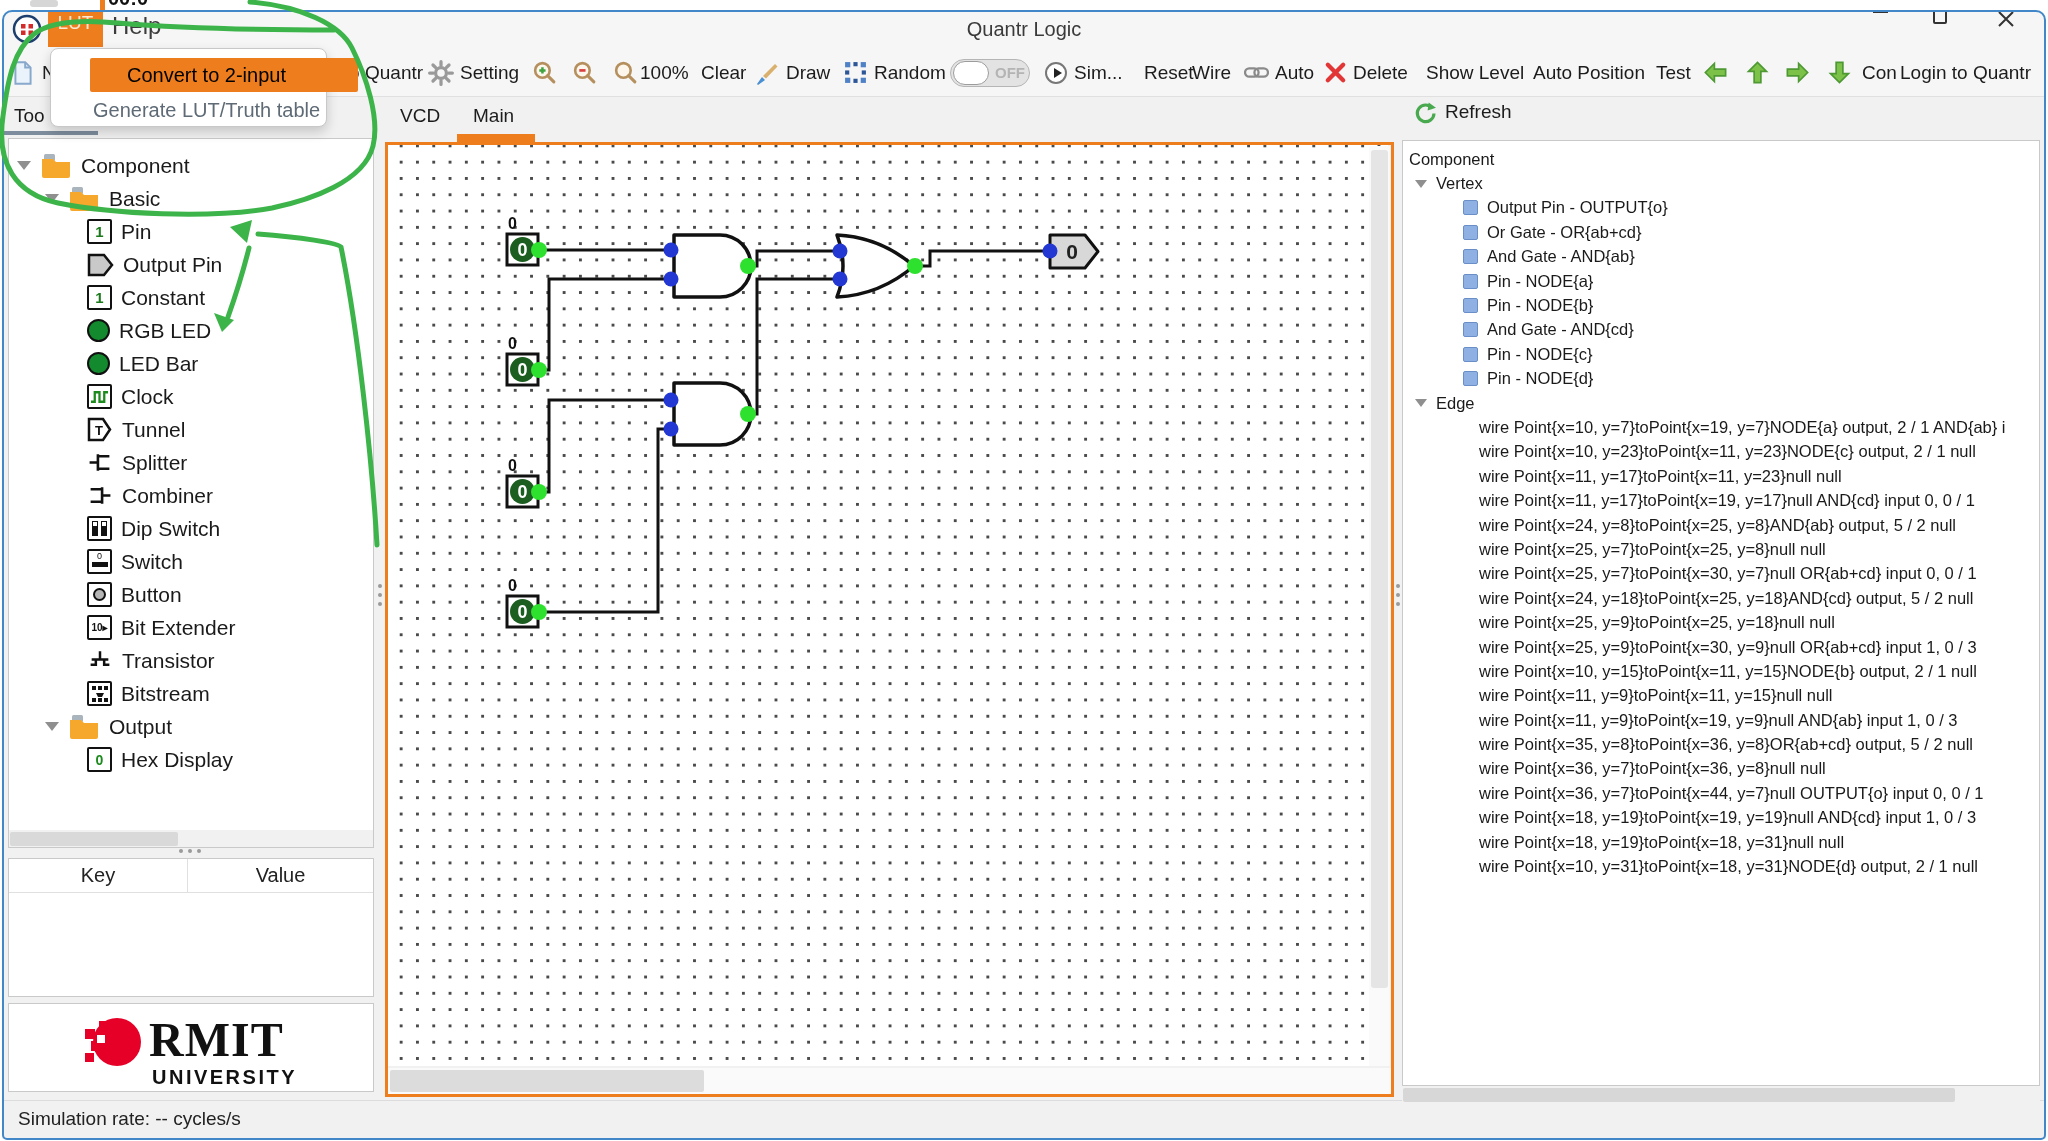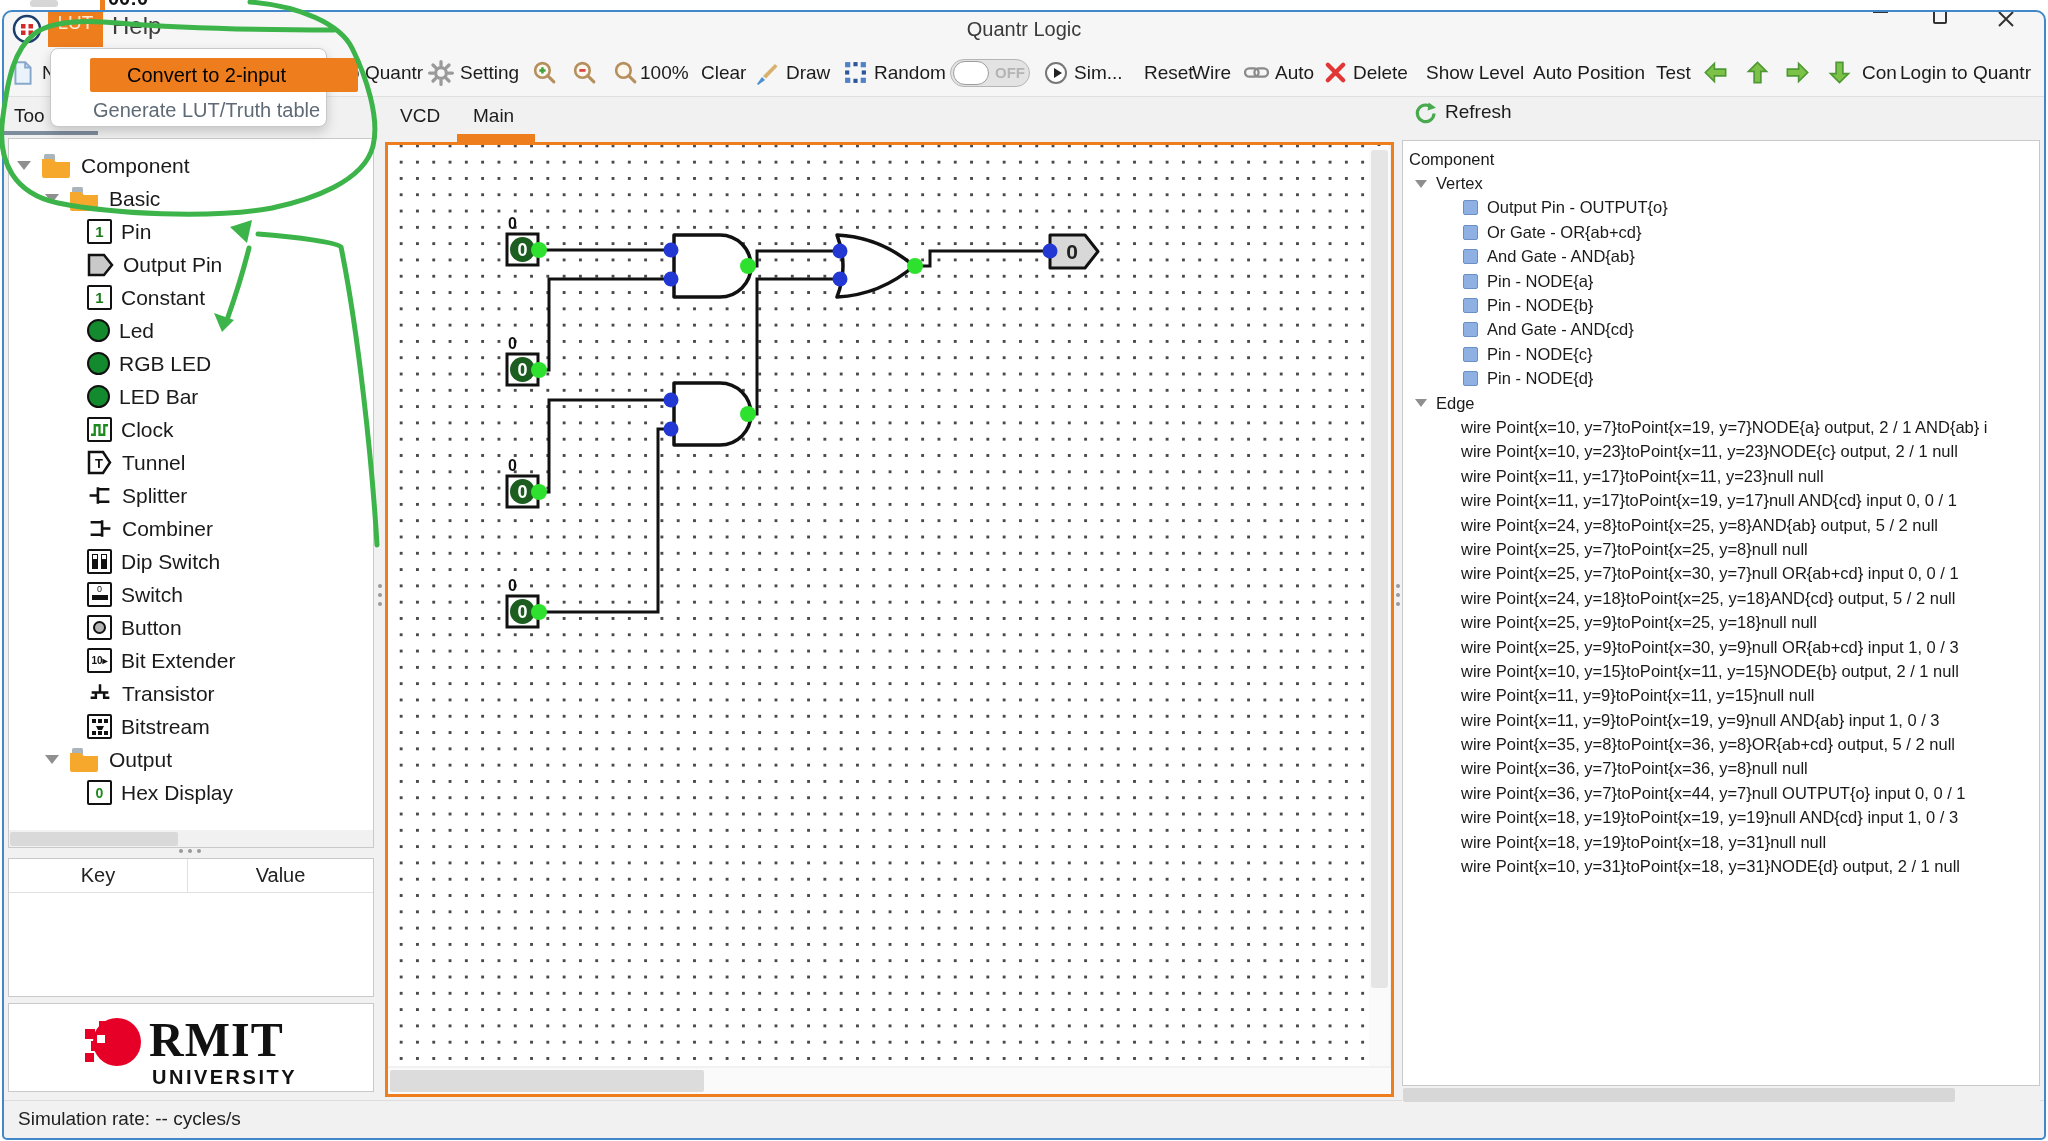--- a/index.html
+++ b/index.html
@@ -24,21 +24,21 @@
   .d0 { padding-left:8px; } .d1 { padding-left:36px; } .d2 { padding-left:78px; }
   .icon-box { width:25px; height:25px; background:#fff; border:2.5px solid #111; border-radius:2px; display:flex; align-items:center; justify-content:center; flex:0 0 auto; }
   .circ { width:23px; height:23px; border-radius:50%; border:2.5px solid #111; flex:0 0 auto; }
   
   #kvbox { left:8px; top:858px; width:366px; height:139px; background:#fff; border:1px solid #c9c9c9; }
   .kvhead { display:flex; height:34px; border-bottom:1px solid #e0e0e0; font-size:20px; color:#222; }
   .kvhead > div { display:flex; align-items:center; justify-content:center; }
   
   #rpanel { left:1402px; top:140px; width:638px; height:946px; background:#fff; border:1px solid #c9c9c9; overflow:hidden; }
   .rrow { height:24.4px; display:flex; align-items:center; font-size:16.5px; color:#1a1a1a; white-space:nowrap; overflow:hidden; }
-  .r0 { padding-left:6px; } .r1 { padding-left:12px; } .r2 { padding-left:60px; } .rw { padding-left:58px; }
+  .r0 { padding-left:6px; } .r1 { padding-left:12px; } .r2 { padding-left:60px; } .rw { padding-left:76px; }
   .bluesq { width:15px; height:15px; background:#8fb0e2; border:1px solid #6a8fc8; border-radius:2px; margin-right:9px; flex:0 0 auto; }
   .rtri { width:0; height:0; border-left:6px solid transparent; border-right:6px solid transparent; border-top:8px solid #8f8f8f; margin-right:9px; }
   
   #canvasdots { left:388px; top:145px; width:1000px; height:921px; background:#fff;
     background-image:radial-gradient(circle,#4a4a4a 1.4px, transparent 1.7px); background-size:16.3px 16.3px; background-position:5px 9px; }
   #canvasborder { left:385px; top:142px; width:1009px; height:955px; border:3px solid #ee7d1e; pointer-events:none; z-index:20; }
   .scroll-track { background:#f7f7f7; }
   .scroll-thumb { background:#dcdcdc; border-radius:2px; }
   .dot3 { width:4px; height:4px; border-radius:50%; background:#9a9a9a; }
   
@@ -280,25 +280,20 @@
     <div class="trow d2">
       <div class="icon-box">
           <span style="color:#1c7a1c; font-weight:bold; font-size:15px;">1</span>
         </div>
         <div class="gap"></div>
       <span>Constant</span>
     </div>
     <div class="trow d2">
       <div class="circ" style="background:#138a2e;"></div>
         <div class="gap"></div>
-      <span>Led</span>
-    </div>
-    <div class="trow d2">
-      <div class="circ" style="background:#138a2e;"></div>
-        <div class="gap"></div>
       <span>RGB LED</span>
     </div>
     <div class="trow d2">
       <div class="circ" style="background:#138a2e;"></div>
         <div class="gap"></div>
       <span>LED Bar</span>
     </div>
     <div class="trow d2">
       <div class="icon-box">
           <svg width="19" height="16" viewBox="0 0 20 16">

